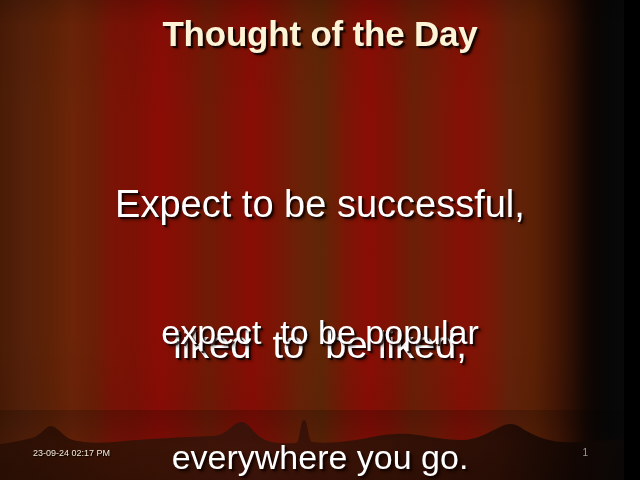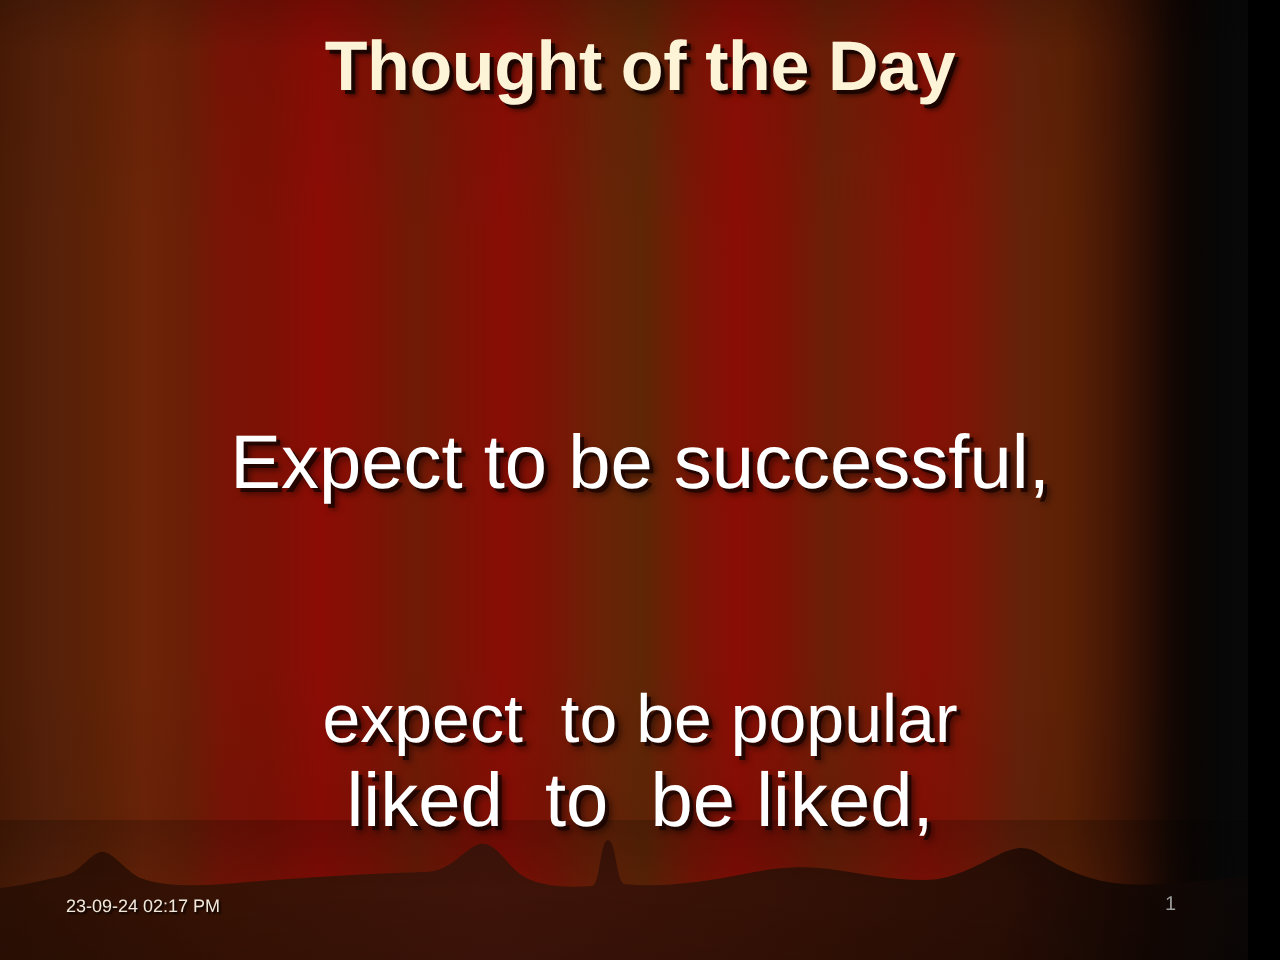--- a/index.html
+++ b/index.html
@@ -104,21 +104,21 @@
     line-height: 1.23;
   }
   .quote-a {
     top: 88px;
     font-size: 38px;
   }
   .quote-b {
     top: 228px;
     font-size: 34px;
   }
-  .quote .ln { display: block; margin-top: 28px; }
+  .quote .ln { display: block; }
 
   
   .footer-item {
     position: absolute;
     bottom: 22px;
     font-size: 9px;
     color: #f2e9dd;
     text-shadow: 1px 1px 1px rgba(0,0,0,0.8);
     white-space: pre;
   }
@@ -188,20 +188,21 @@
 
   <div class="title">Thought of the Day</div>
 
   <div class="quote quote-a">
     <span class="ln">Expect to be successful,</span>
     <span class="ln">liked  to  be liked,</span>
   </div>
 
   <div class="quote quote-b">
     <span class="ln">expect  to be popular</span>
+    <span class="ln">everywhere you go.</span>
   </div>
 
   <div class="footer-item footer-date">23-09-24 02:17 PM</div>
 
 
   <div class="footer-item footer-page">1</div>
 
 </div>
 
 </body></html>

